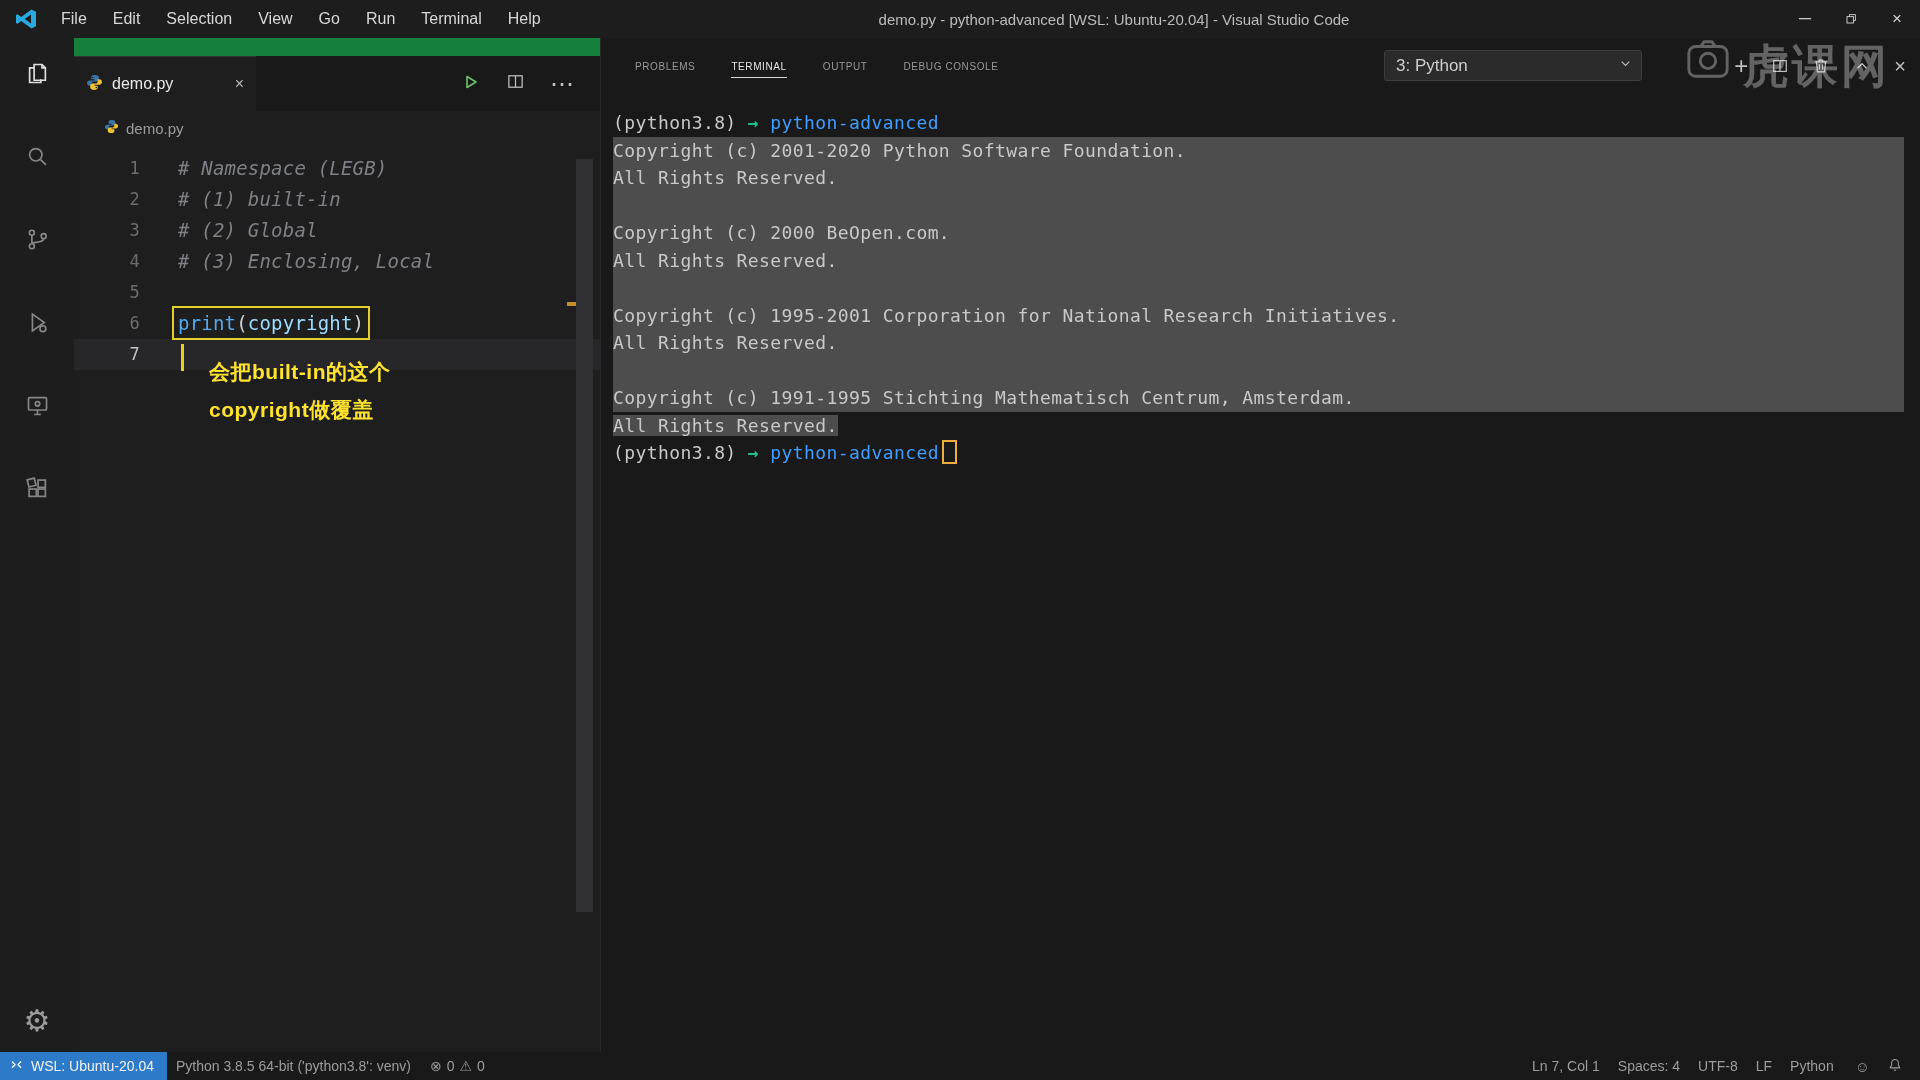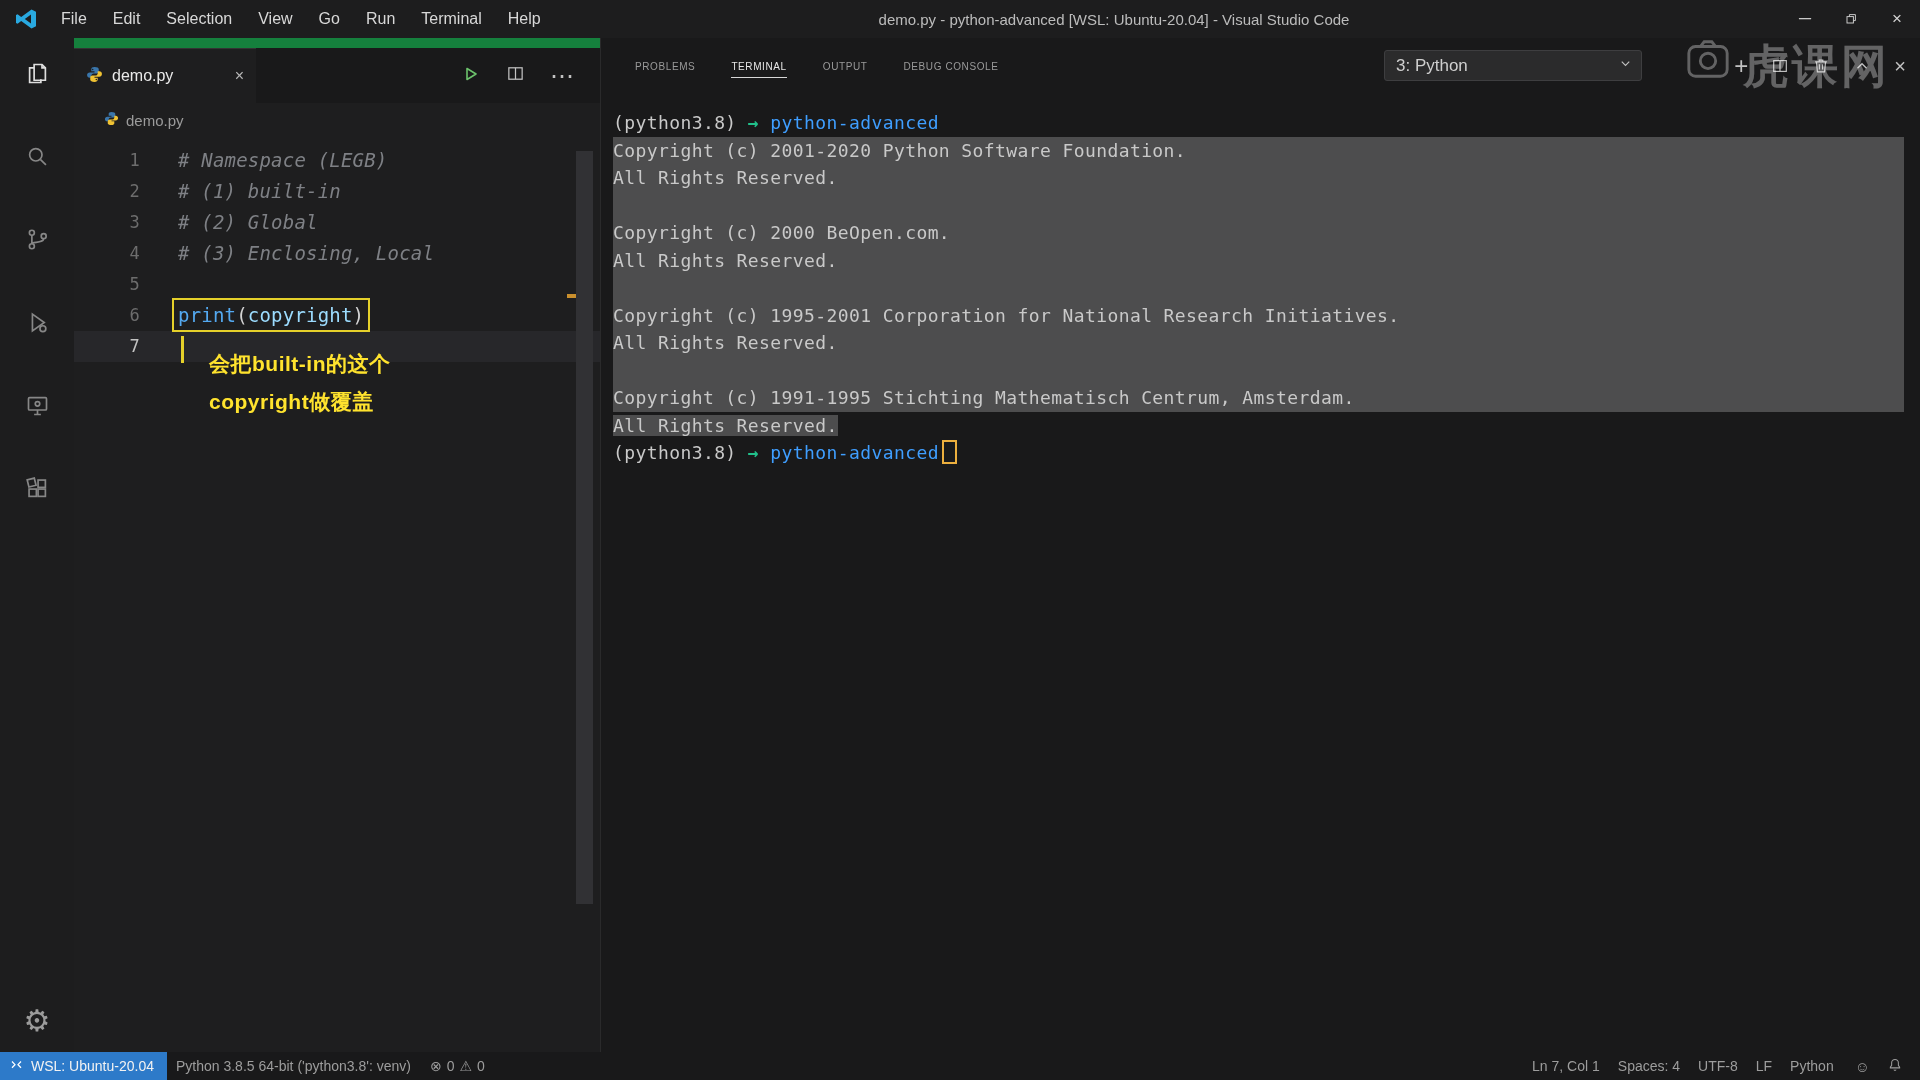--- a/index.html
+++ b/index.html
@@ -27,21 +27,21 @@
   
   .activitybar{position:absolute;left:0;top:0;bottom:0;width:74px;background:#1d1d1e;
     display:flex;flex-direction:column;align-items:center;padding:12px 0 16px;box-sizing:border-box;}
   .activity-item{width:50px;height:50px;margin-bottom:33px;display:flex;align-items:center;justify-content:center;}
   .activity-item svg{width:27px;height:27px;stroke:#878787;fill:none;stroke-width:1.5;}
   .activity-item.active svg{stroke:#dedede;}
   .activity-spacer{flex:1;}
   .gear-btn{font-size:30px;color:#9b9b9b;line-height:1;}
 
   
-  .editor-region{position:absolute;left:74px;width:526px;top:10px;bottom:0;background:#1e1e1f;}
+  .editor-region{position:absolute;left:74px;width:526px;top:18px;bottom:0;background:#1e1e1f;}
   .tabbar{height:55px;background:#19191a;display:flex;align-items:stretch;position:relative;}
   .tab{width:182px;background:#1e1e1f;display:flex;align-items:center;gap:9px;padding:0 12px;
     font-size:16px;color:#eaeaea;border-top:1px solid #333;box-sizing:border-box;}
   .tab-close{margin-left:auto;color:#b8b8b8;font-size:16px;}
   .editor-actions{position:absolute;right:26px;top:0;height:55px;display:flex;align-items:center;gap:25px;}
   .ea-more{font-size:24px;color:#c2c2c2;line-height:1;}
   .breadcrumb{height:34px;display:flex;align-items:center;gap:7px;padding-left:30px;font-size:15px;color:#9b9b9b;}
 
   .code{position:relative;padding-top:8px;font-family:"DejaVu Sans Mono",monospace;font-size:19px;letter-spacing:.2px;}
   .code-line{display:flex;height:31px;line-height:31px;}

